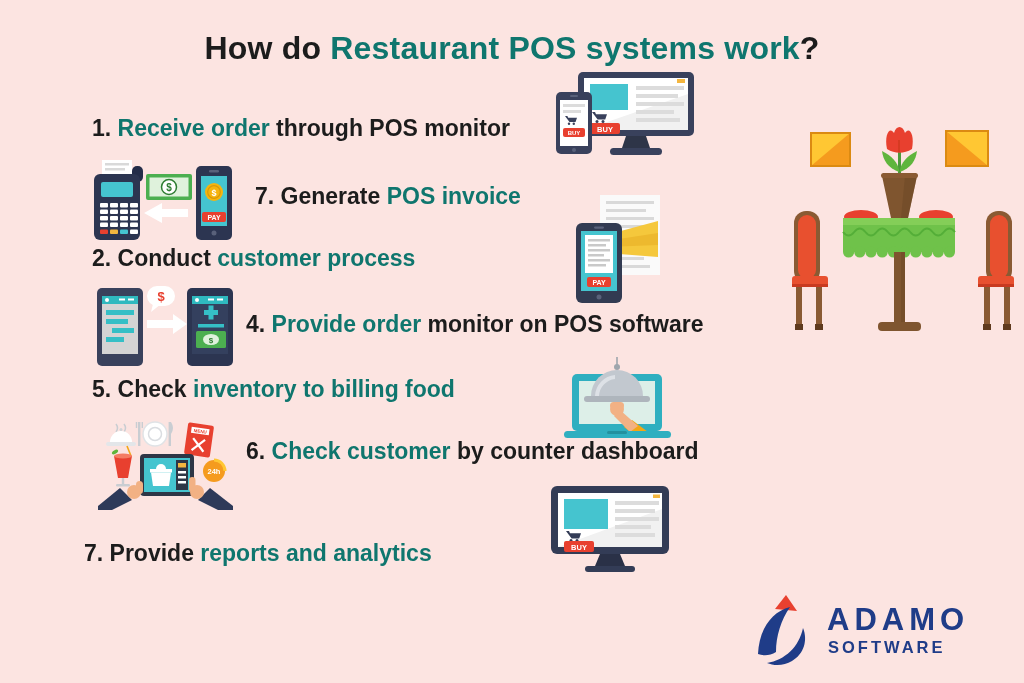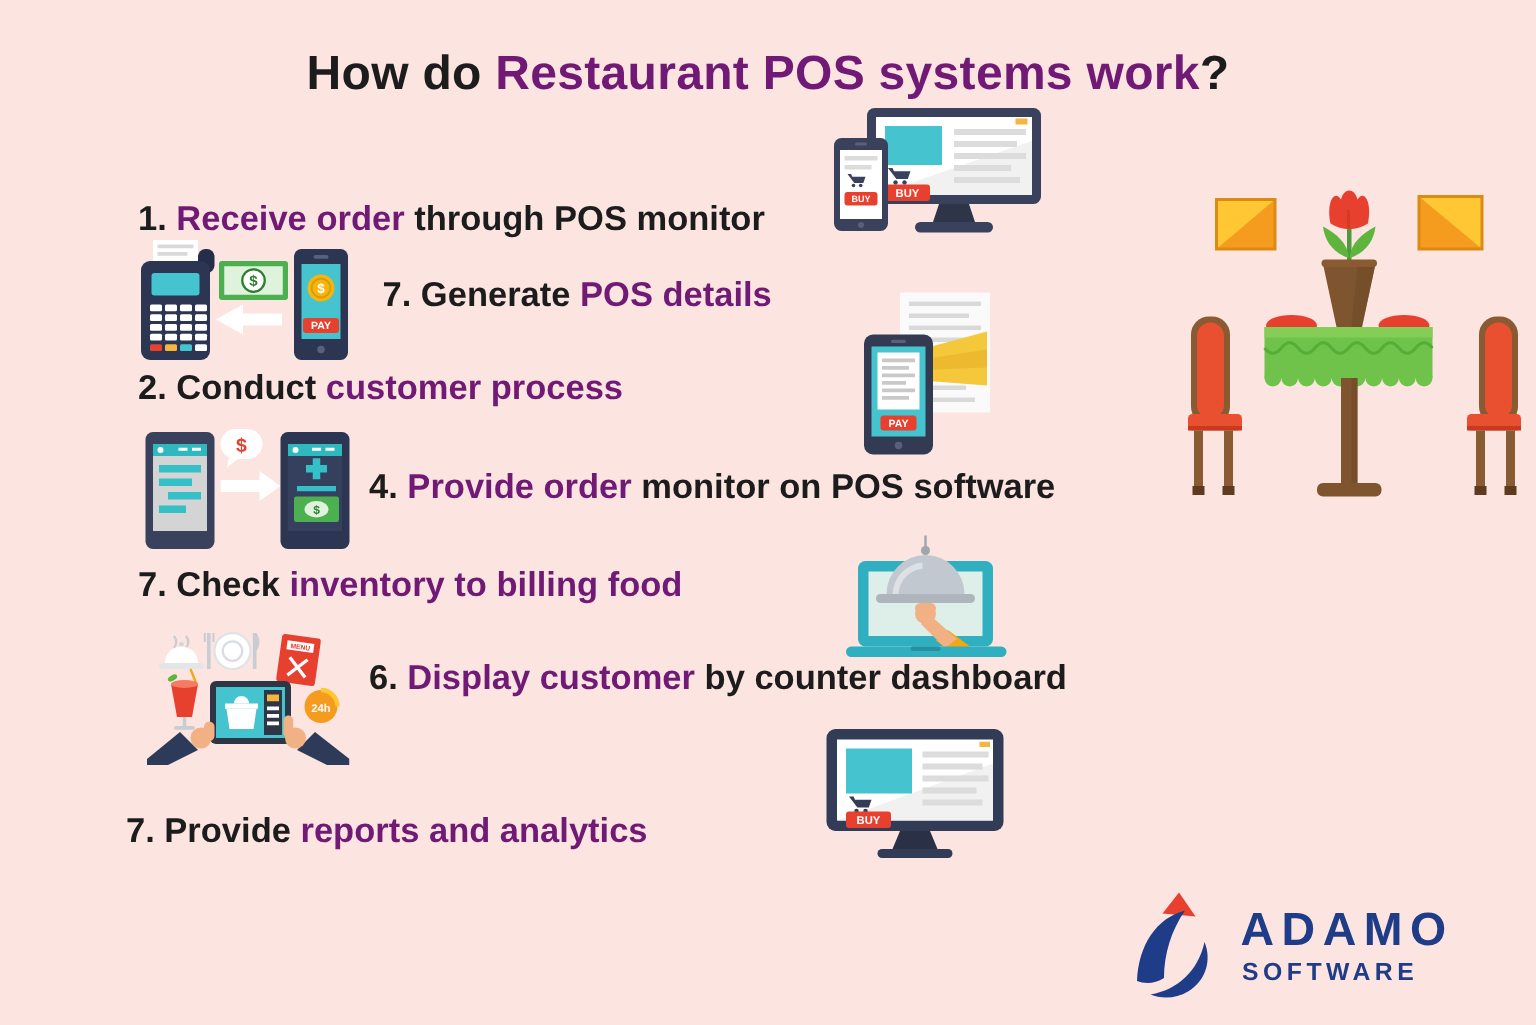--- a/index.html
+++ b/index.html
@@ -8,37 +8,37 @@
     background:#FCE4E1;
     font-family:"Liberation Sans",sans-serif;
   }
   .title{
     position:absolute;top:30px;left:0;width:100%;text-align:center;
     font-size:32px;font-weight:bold;color:#1C1C1C;white-space:pre;letter-spacing:0.2px;
   }
   .step{
     position:absolute;font-size:23px;font-weight:bold;color:#1C1C1C;white-space:pre;
   }
-  .accent{color:#701a75;}
+  .accent{color:#0f766e;}
   .illus{position:absolute;}
   svg text{font-family:"Liberation Sans",sans-serif;}
 </style>
 </head>
 <body>
 
 <div class="canvas">
 
   <div class="title"><span>How do </span><span class="accent">Restaurant POS systems work</span><span>?</span></div>
 
-  <div class="step" style="left:92px;top:132px"><span>1. </span><span class="accent">Receive order</span><span> through POS monitor</span></div>
-  <div class="step" style="left:255px;top:183px"><span>7. Generate </span><span class="accent">POS details</span><span></span></div>
+  <div class="step" style="left:92px;top:115px"><span>1. </span><span class="accent">Receive order</span><span> through POS monitor</span></div>
+  <div class="step" style="left:255px;top:183px"><span>7. Generate </span><span class="accent">POS invoice</span><span></span></div>
   <div class="step" style="left:92px;top:245px"><span>2. Conduct </span><span class="accent">customer process</span><span></span></div>
   <div class="step" style="left:246px;top:311px"><span>4. </span><span class="accent">Provide order</span><span> monitor on POS software</span></div>
-  <div class="step" style="left:92px;top:376px"><span>7. Check </span><span class="accent">inventory to billing food</span><span></span></div>
-  <div class="step" style="left:246px;top:438px"><span>6. </span><span class="accent">Display customer</span><span> by counter dashboard</span></div>
+  <div class="step" style="left:92px;top:376px"><span>5. Check </span><span class="accent">inventory to billing food</span><span></span></div>
+  <div class="step" style="left:246px;top:438px"><span>6. </span><span class="accent">Check customer</span><span> by counter dashboard</span></div>
   <div class="step" style="left:84px;top:540px"><span>7. Provide </span><span class="accent">reports and analytics</span><span></span></div>
 
   <svg class="illus" style="left:548px;top:66px" width="152" height="94" viewBox="0 0 152 94">
     <g>
       <rect x="30" y="6" width="116" height="64" rx="5" fill="#39415C"></rect>
       <rect x="36" y="12" width="104" height="52" fill="#FFFFFF"></rect>
       <polygon points="36,64 140,28 140,64" fill="#F1F1F1"></polygon>
       <rect x="129" y="13" width="8" height="4" fill="#F4B63F"></rect>
       <rect x="42" y="18" width="38" height="26" fill="#45C4CF"></rect>
       <g fill="#39415C" transform="translate(44,46)">

